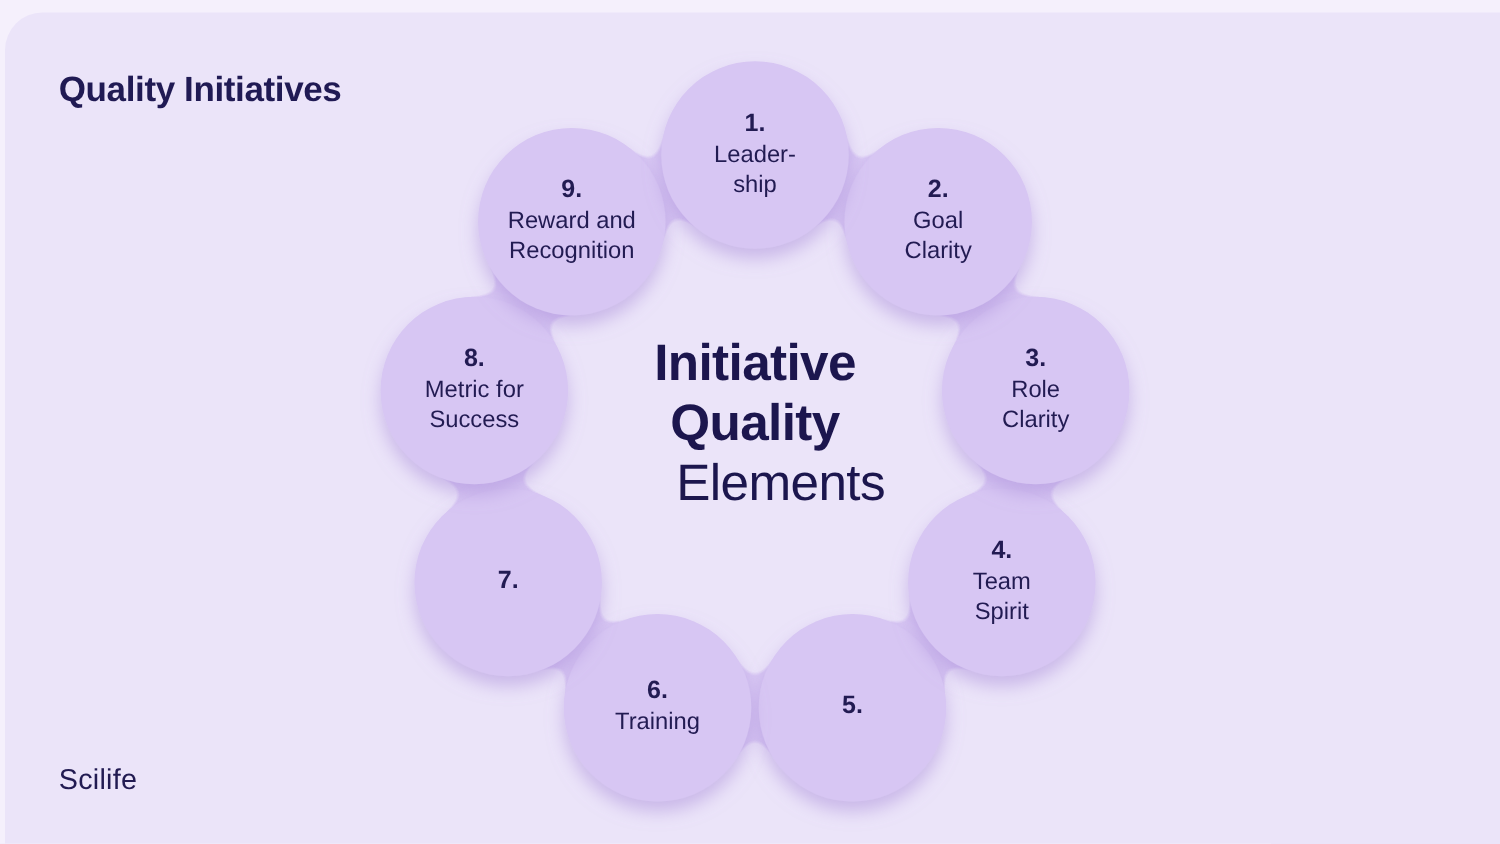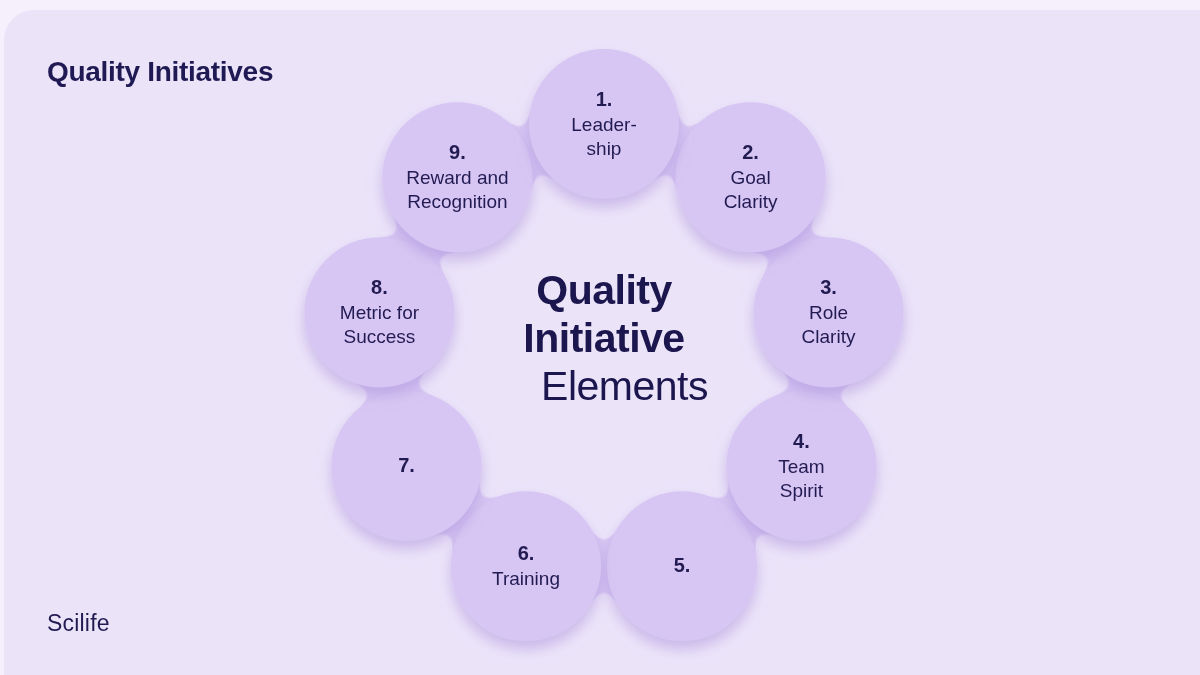--- a/index.html
+++ b/index.html
@@ -74,22 +74,22 @@
           <circle cx="402.546207937148" cy="456" r="75" fill="#d7c6f3" filter="url(#softshadow)"></circle>
           <circle cx="824.5361676867834" cy="302.40821549193987" r="75" fill="#d7c6f3" filter="url(#softshadow)"></circle>
           <circle cx="375.4638323132166" cy="302.40821549193987" r="75" fill="#d7c6f3" filter="url(#softshadow)"></circle>
           <circle cx="453.44442499146896" cy="167.34186696887303" r="75" fill="#d7c6f3" filter="url(#softshadow)"></circle>
           <circle cx="746.5555750085309" cy="167.341866968873" r="75" fill="#d7c6f3" filter="url(#softshadow)"></circle>
           <circle cx="600" cy="114" r="75" fill="#d7c6f3" filter="url(#softshadow)"></circle>
         </g>
     </svg>
 
     <div class="center-title">
+      <div class="bold">Initiative</div>
       <div class="bold">Quality</div>
-      <div class="bold">Initiative</div>
       <div class="light">Elements</div>
     </div>
 
     <div id="labels">
         <div class="node-label" style="left: 600px; top: 114px;">
           <div class="node-number">1.</div>
           <div class="node-text">Leader-
 ship</div>
         </div>
         <div class="node-label" style="left: 746.556px; top: 167.342px;">

